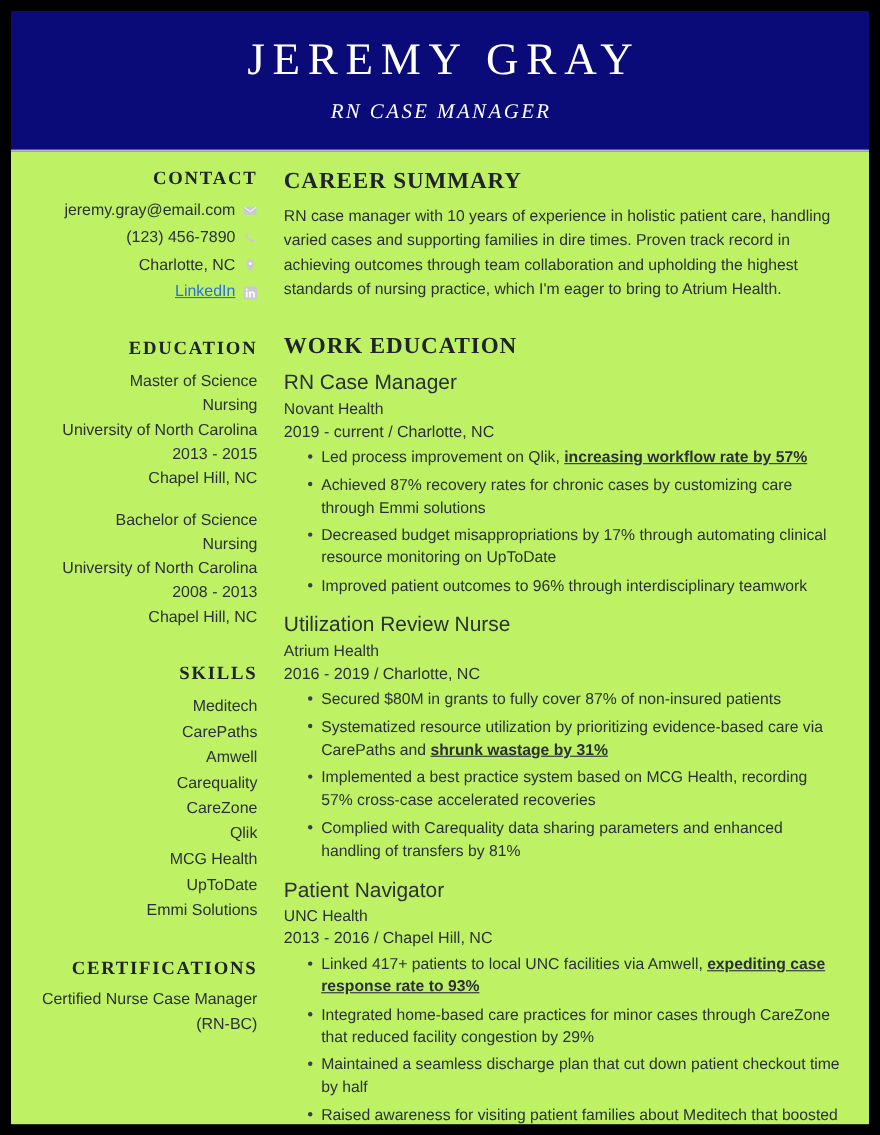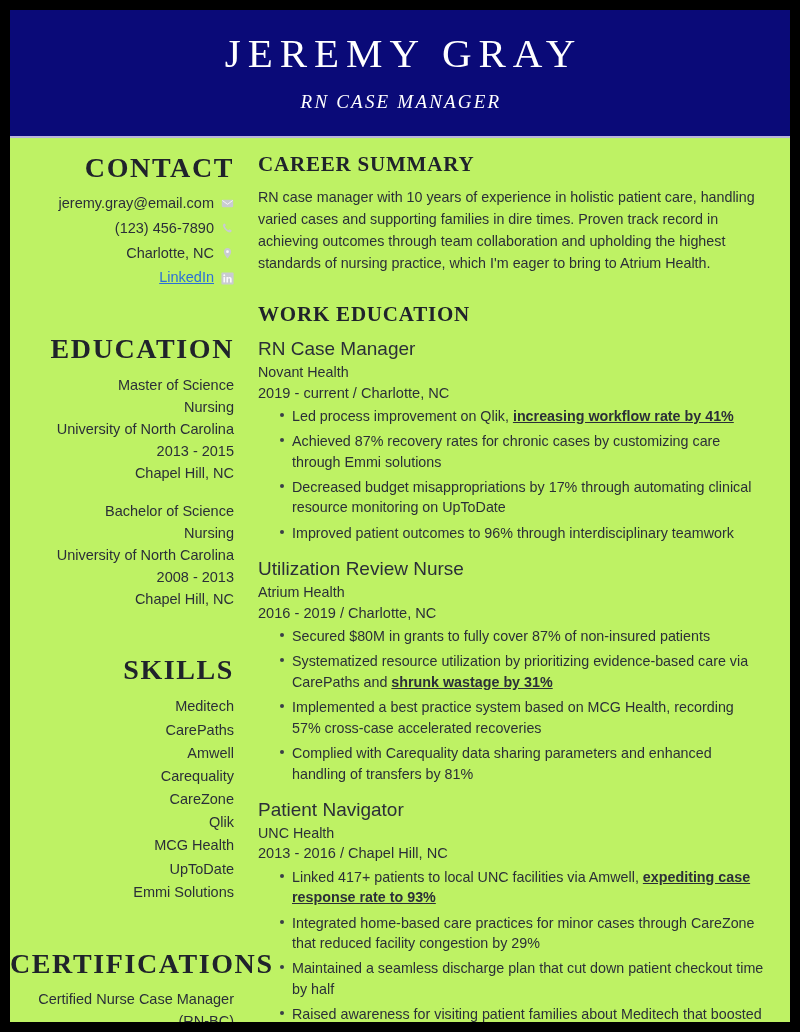--- a/index.html
+++ b/index.html
@@ -70,26 +70,26 @@
     flex: 1 1 auto;
     padding-left: 10px;
     padding-right: 26px;
     box-sizing: border-box;
   }
 
   
   .side-heading {
     font-family: "Liberation Serif", serif;
     font-weight: bold;
-    font-size: 28px;
+    font-size: 17px;
     letter-spacing: 1.6px;
     color: #20232b;
     margin: 0 0 9px 0;
   }
-  .side-heading.sp-top { margin-top: 44px; }
+  .side-heading.sp-top { margin-top: 30px; }
 
   .contact-row {
     display: flex;
     align-items: center;
     justify-content: flex-end;
     gap: 7px;
     margin-bottom: 3px;
     font-size: 14.5px;
     color: #2b2f38;
     line-height: 1.5;
@@ -303,21 +303,21 @@
       </div>
 
       <div>
         <div class="main-heading we-heading">WORK EDUCATION</div>
         <div id="jobs-list">
             <div class="job">
               <div class="job-title">RN Case Manager</div>
               <div class="job-company">Novant Health</div>
               <div class="job-meta"><span>2019 - current</span><span class="sep">/</span><span>Charlotte, NC</span></div>
               <ul class="bullets">
-                <li><span>Led process improvement on Qlik, </span><span class="em">increasing workflow rate by 41%</span></li>
+                <li><span>Led process improvement on Qlik, </span><span class="em">increasing workflow rate by 57%</span></li>
                 <li><span>Achieved 87% recovery rates for chronic cases by customizing care through Emmi solutions</span></li>
                 <li><span>Decreased budget misappropriations by 17% through automating clinical resource monitoring on UpToDate</span></li>
                 <li><span>Improved patient outcomes to 96% through interdisciplinary teamwork</span></li>
               </ul>
             </div>
             <div class="job">
               <div class="job-title">Utilization Review Nurse</div>
               <div class="job-company">Atrium Health</div>
               <div class="job-meta"><span>2016 - 2019</span><span class="sep">/</span><span>Charlotte, NC</span></div>
               <ul class="bullets">

